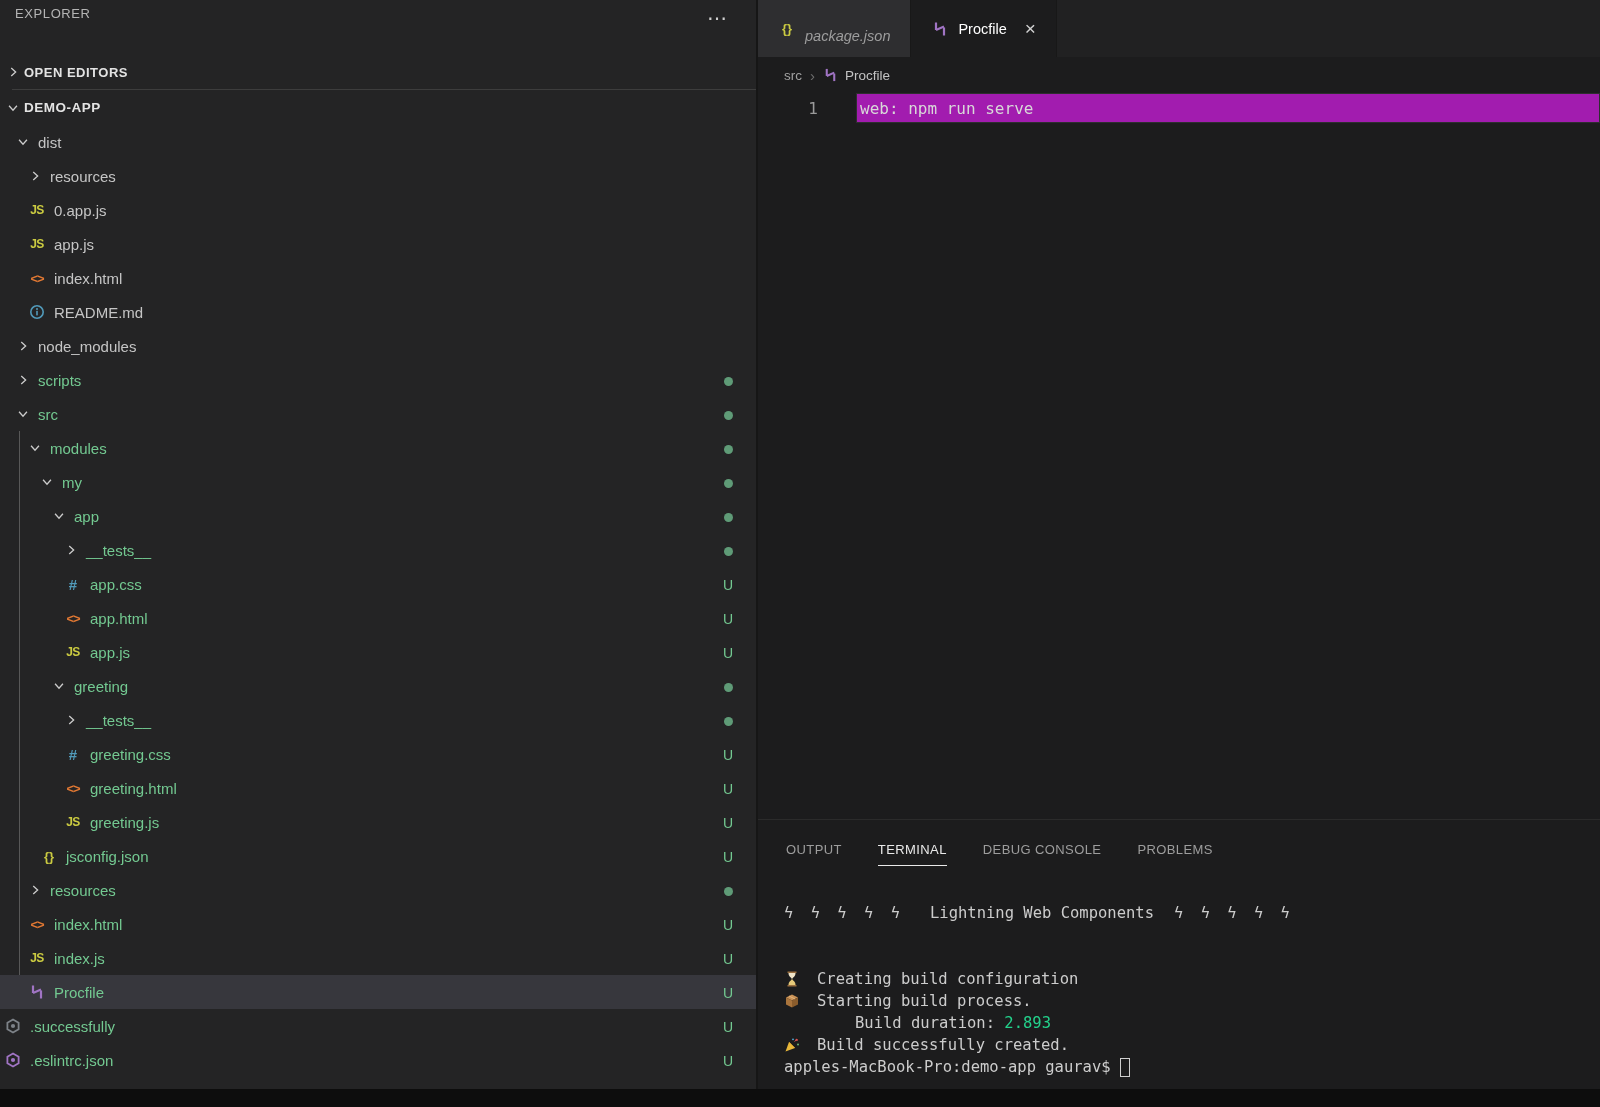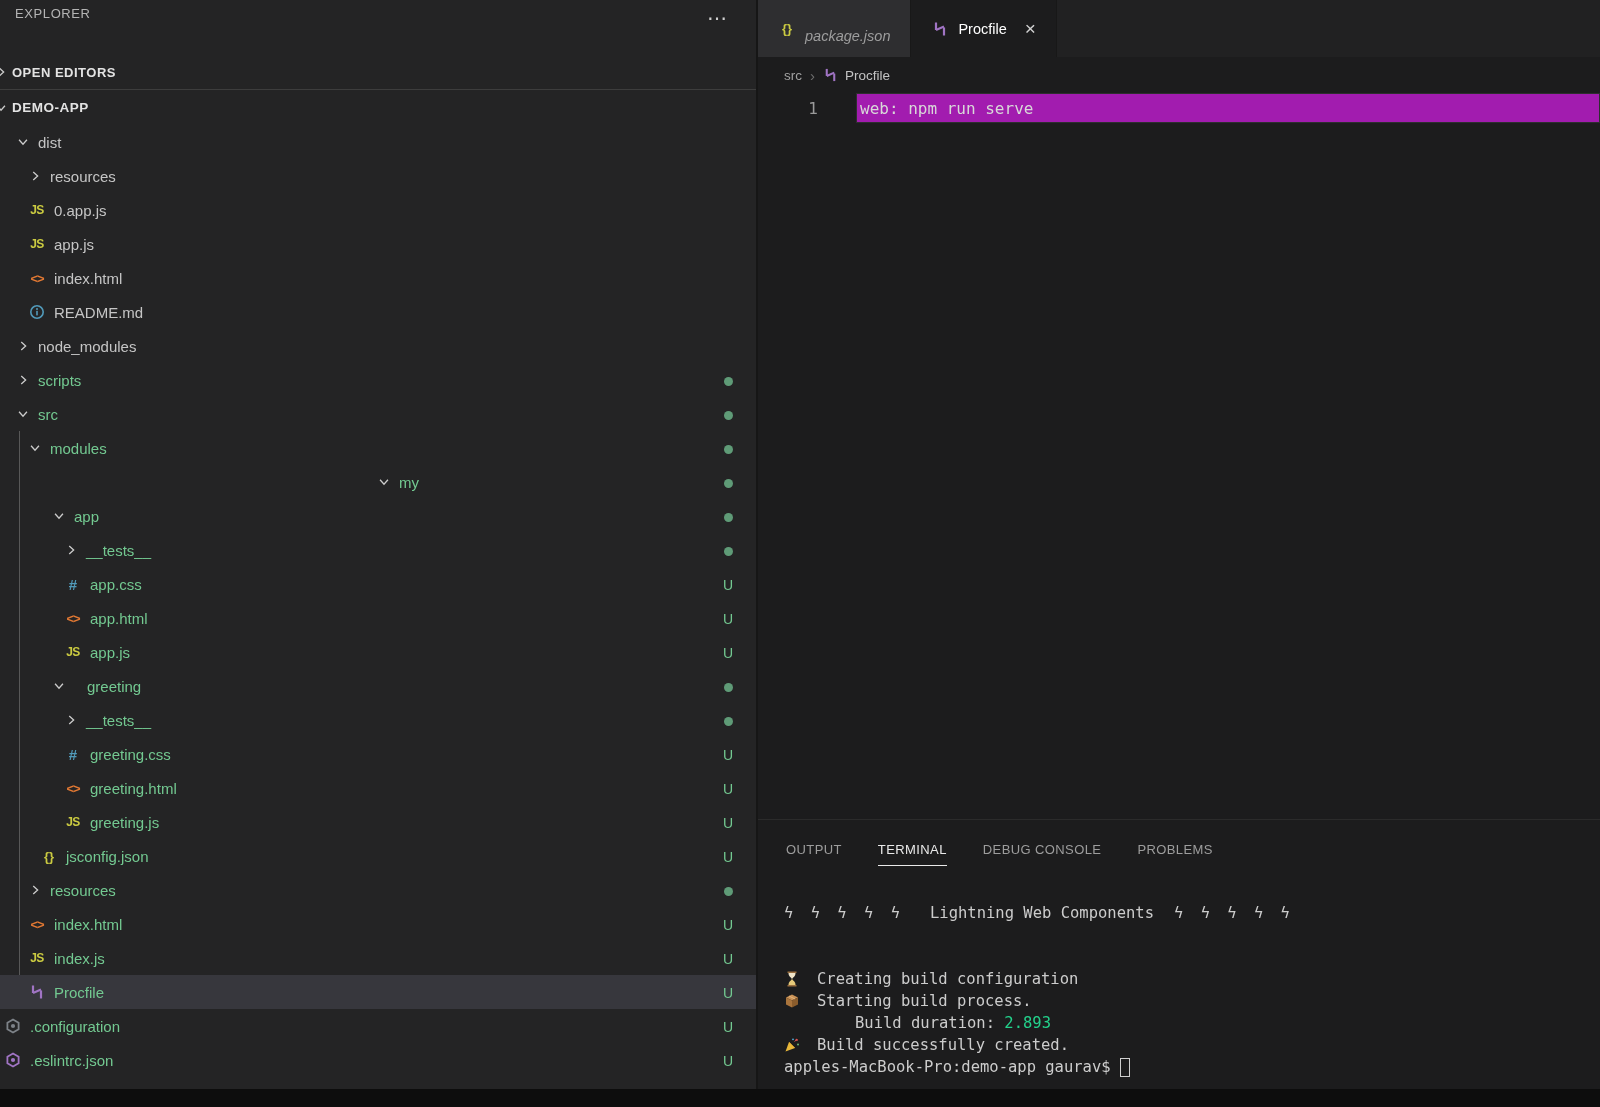--- a/index.html
+++ b/index.html
@@ -8,21 +8,21 @@
   .app { display:flex; width:1600px; height:1089px; }
 
   
   .sidebar { width:758px; background:#242425; color:#c5c5c5; position:relative;
              border-right:2px solid #161616; flex:none; display:flex; flex-direction:column; }
   .sb-header { height:55px; display:flex; align-items:flex-start; justify-content:space-between;
                padding:6px 28px 0 15px; }
   .sb-title { font-size:13px; letter-spacing:.6px; color:#b4b4b4; }
   .more { font-size:20px; color:#d0d0d0; cursor:pointer; letter-spacing:1px; }
   .sb-row { height:35px; display:flex; align-items:center; font-weight:bold;
-            color:#e3e3e3; font-size:13px; letter-spacing:.5px; cursor:pointer; }
+            color:#e3e3e3; font-size:13px; letter-spacing:.5px; cursor:pointer;margin-left:12px; }
   .sb-row .twist { margin-left:-6px; margin-right:4px; display:flex; }
   .sb-row.openeds { border-bottom:1px solid #3d3d3d; }
   .sb-row.root { font-size:13.5px; }
 
   .tree { position:relative; flex:1; }
   .guide { position:absolute; left:19px; top:306px; height:546px; width:1px;
            background:#585858; z-index:0; }
   .trow { height:34px; display:flex; align-items:center; font-size:15px;
           position:relative; z-index:1; cursor:pointer; }
   .trow.sel { background:#37373d; }
@@ -176,21 +176,21 @@
         </div>
         <div class="trow" style="padding-left: 28px;">
           <span class="twist">
             <svg width="14" height="14" viewBox="0 0 16 16">
               <path d="M3.5 5.5 L8 10.5 L12.5 5.5" fill="none" stroke="#cccccc" stroke-width="1.5"></path>
             </svg>
           </span>
           <span class="lab green">modules</span>
           <span class="badge"><span class="dot"></span></span>
         </div>
-        <div class="trow" style="padding-left: 40px; justify-content: center;">
+        <div class="trow" style="padding-left: 40px;">
           <span class="twist">
             <svg width="14" height="14" viewBox="0 0 16 16">
               <path d="M3.5 5.5 L8 10.5 L12.5 5.5" fill="none" stroke="#cccccc" stroke-width="1.5"></path>
             </svg>
           </span>
           <span class="lab green">my</span>
           <span class="badge"><span class="dot"></span></span>
         </div>
         <div class="trow" style="padding-left: 52px;">
           <span class="twist">
@@ -218,21 +218,21 @@
         <div class="trow" style="padding-left: 64px;">
           <span class="fi" style="color: rgb(227, 121, 51); font-size: 13px; letter-spacing: -1px;">&lt;&gt;</span>
           <span class="lab green">app.html</span>
           <span class="badge"><span class="ubadge">U</span></span>
         </div>
         <div class="trow" style="padding-left: 64px;">
           <span class="fi txt" style="color: rgb(203, 203, 65);">JS</span>
           <span class="lab green">app.js</span>
           <span class="badge"><span class="ubadge">U</span></span>
         </div>
-        <div class="trow" style="padding-left: 52px; gap: 13px;">
+        <div class="trow" style="padding-left: 52px;">
           <span class="twist">
             <svg width="14" height="14" viewBox="0 0 16 16">
               <path d="M3.5 5.5 L8 10.5 L12.5 5.5" fill="none" stroke="#cccccc" stroke-width="1.5"></path>
             </svg>
           </span>
           <span class="lab green">greeting</span>
           <span class="badge"><span class="dot"></span></span>
         </div>
         <div class="trow" style="padding-left: 64px;">
           <span class="twist">
@@ -295,21 +295,21 @@
           <span class="lab green">Procfile</span>
           <span class="badge"><span class="ubadge">U</span></span>
         </div>
         <div class="trow" style="padding-left: 4px;">
           <span class="fi">
             <svg width="16" height="16" viewBox="0 0 16 16">
               <path d="M8 1.5 L13.6 4.75 V11.25 L8 14.5 L2.4 11.25 V4.75 Z" fill="none" stroke="#7d8288" stroke-width="1.8"></path>
               <circle cx="8" cy="8" r="2.1" fill="#7d8288"></circle>
             </svg>
           </span>
-          <span class="lab green">.configuration</span>
+          <span class="lab green">.successfully</span>
           <span class="badge"><span class="ubadge">U</span></span>
         </div>
         <div class="trow" style="padding-left: 4px;">
           <span class="fi">
             <svg width="16" height="16" viewBox="0 0 16 16">
               <path d="M8 1.5 L13.6 4.75 V11.25 L8 14.5 L2.4 11.25 V4.75 Z" fill="none" stroke="#a074c4" stroke-width="1.8"></path>
               <circle cx="8" cy="8" r="2.1" fill="#a074c4"></circle>
             </svg>
           </span>
           <span class="lab green">.eslintrc.json</span>

